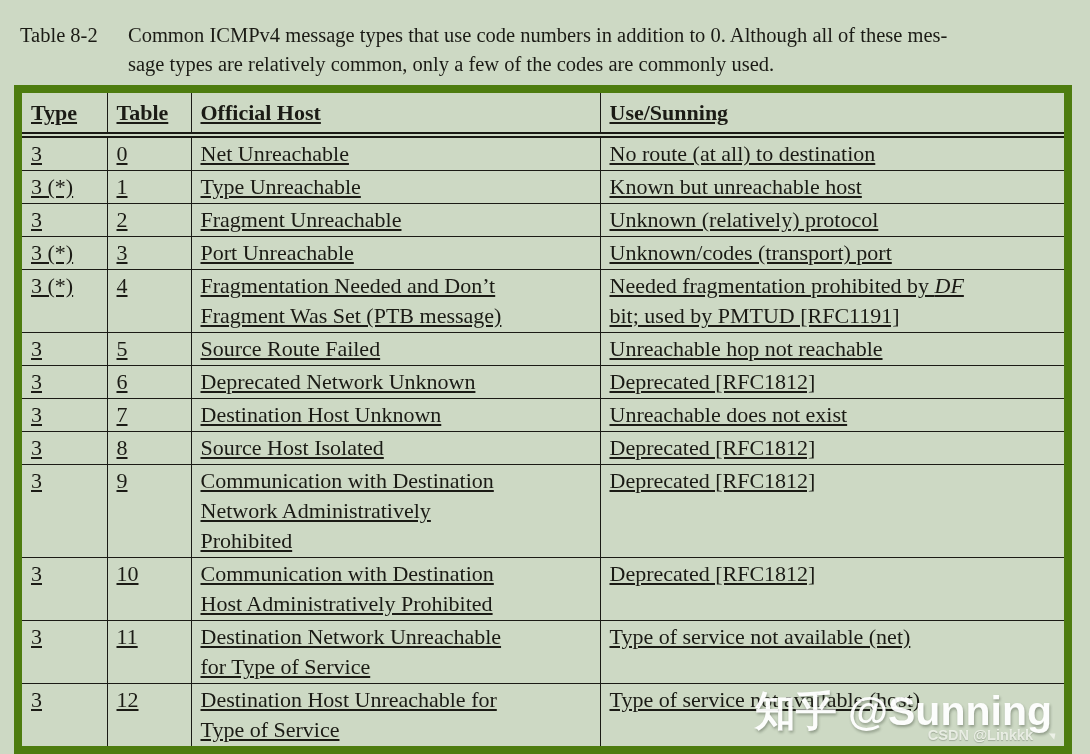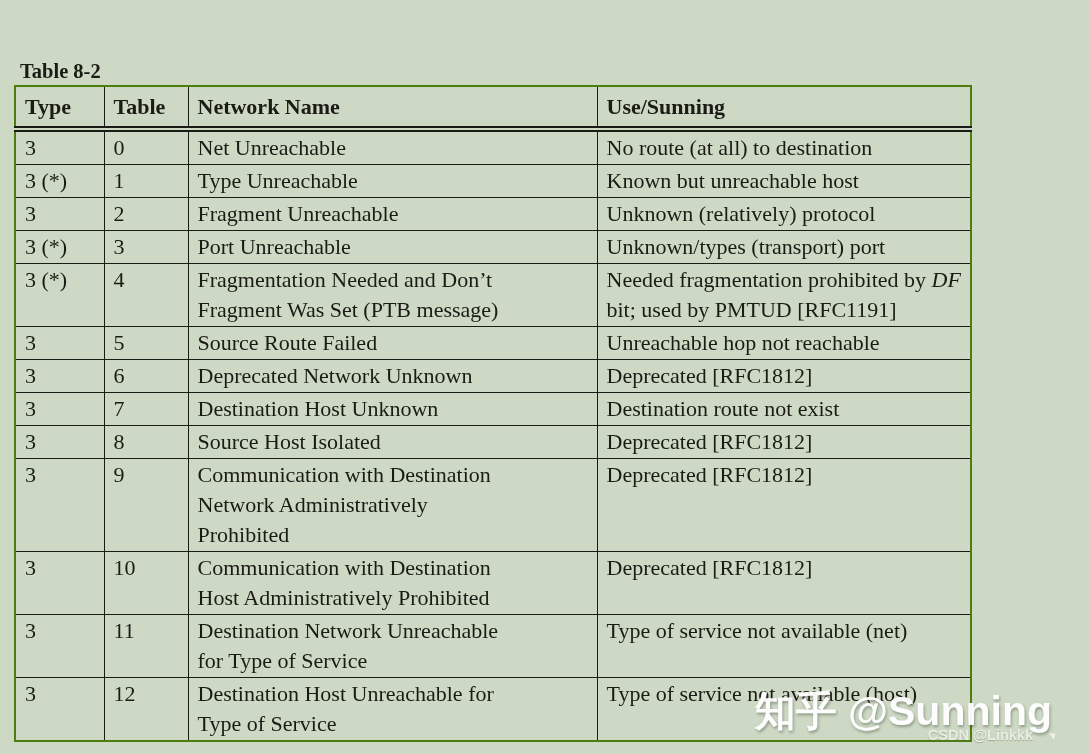--- a/index.html
+++ b/index.html
@@ -11,32 +11,32 @@
     font-family:"Liberation Serif", serif;
     color:#1b1b15;
   }
   .caption {
     display:flex;
     padding:21px 18px 0 20px;
     font-size:20.5px;
     line-height:29px;
   }
   .caption .label {
-    font-weight:bold;
+    font-weight:normal;
     min-width:108px;
     flex-shrink:0;
-    margin-top:36px;
   }
   .icmp-table {
     position:absolute;
     left:14px; top:85px;
-    width:958px;
+    width:1058px;
     border-collapse:collapse;
-    border:2px solid #4d7c0f;
+    border:8px solid #4d7c0f;
     table-layout:fixed;
+    text-decoration:underline;
   }
   .icmp-table th, .icmp-table td {
     border:1px solid #1b1b15;
     vertical-align:top;
     text-align:left;
     padding:1px 8px 1px 9px;
     font-size:22px;
     line-height:30px;
     overflow:hidden;
   }
@@ -79,34 +79,38 @@
     border-top:4px solid transparent;
     border-bottom:4px solid transparent;
     transform:rotate(-40deg);
   }
 </style>
 </head>
 <body>
 
 <div class="caption">
   <div class="label">Table 8-2</div>
+  <div>
+    <div>Common ICMPv4 message types that use code numbers in addition to 0. Although all of these mes-</div>
+    <div>sage types are relatively common, only a few of the codes are commonly used.</div>
+  </div>
 </div>
 
 <table class="icmp-table">
   <colgroup>
     <col style="width:89px">
     <col style="width:84px">
     <col style="width:409px">
     <col>
   </colgroup>
   <thead>
     <tr>
       <th>Type</th>
       <th>Table</th>
-      <th>Network Name</th>
+      <th>Official Host</th>
       <th>Use/Sunning</th>
     </tr>
   </thead>
   <tbody id="table-body">
       <tr>
         <td>3</td>
         <td>0</td>
         <td>Net Unreachable</td>
         <td>No route (at all) to destination</td>
       </tr>
@@ -119,21 +123,21 @@
       <tr>
         <td>3</td>
         <td>2</td>
         <td>Fragment Unreachable</td>
         <td>Unknown (relatively) protocol</td>
       </tr>
       <tr>
         <td>3 (*)</td>
         <td>3</td>
         <td>Port Unreachable</td>
-        <td>Unknown/types (transport) port</td>
+        <td>Unknown/codes (transport) port</td>
       </tr>
       <tr>
         <td>3 (*)</td>
         <td>4</td>
         <td>Fragmentation Needed and Don’t<br>Fragment Was Set (PTB message)</td>
         <td>Needed fragmentation prohibited by <i>DF</i><br>bit; used by PMTUD [RFC1191]</td>
       </tr>
       <tr>
         <td>3</td>
         <td>5</td>
@@ -143,21 +147,21 @@
       <tr>
         <td>3</td>
         <td>6</td>
         <td>Deprecated Network Unknown</td>
         <td>Deprecated [RFC1812]</td>
       </tr>
       <tr>
         <td>3</td>
         <td>7</td>
         <td>Destination Host Unknown</td>
-        <td>Destination route not exist</td>
+        <td>Unreachable does not exist</td>
       </tr>
       <tr>
         <td>3</td>
         <td>8</td>
         <td>Source Host Isolated</td>
         <td>Deprecated [RFC1812]</td>
       </tr>
       <tr>
         <td>3</td>
         <td>9</td>

